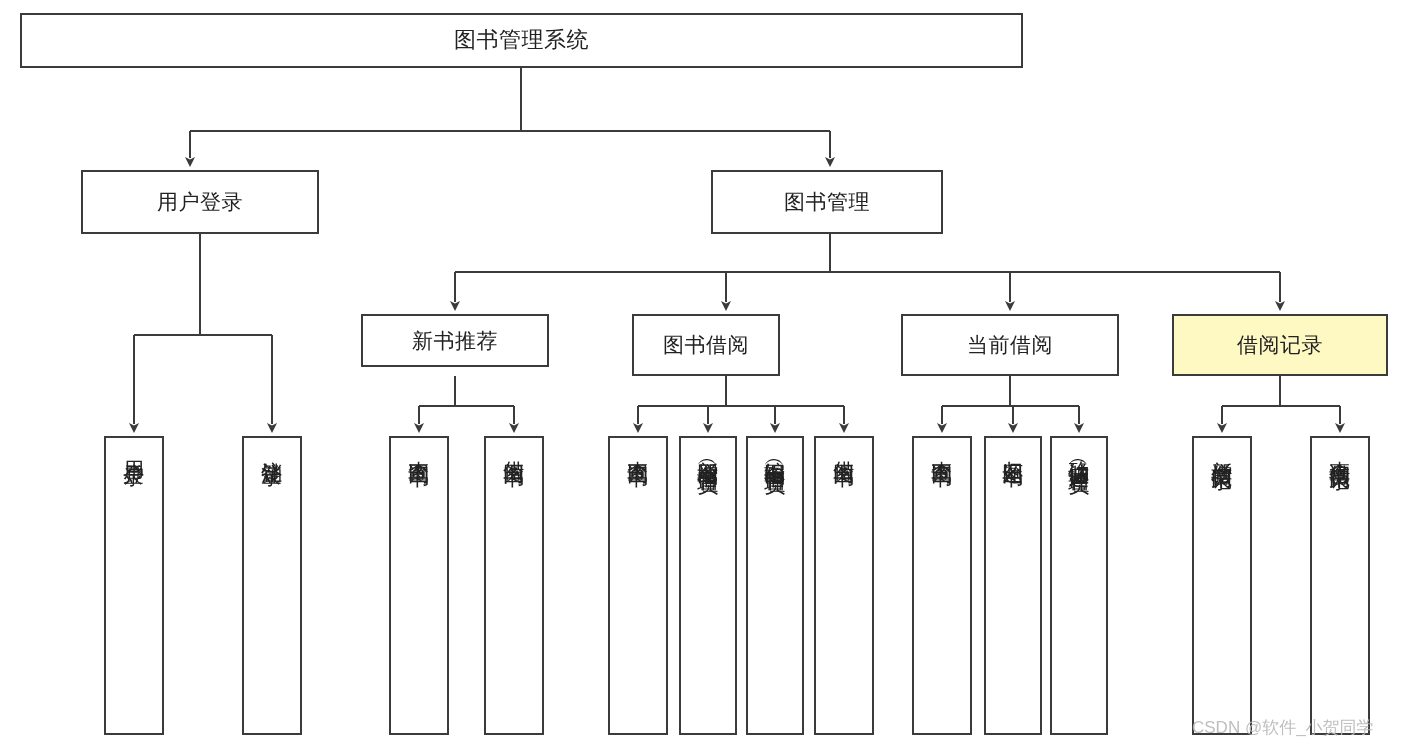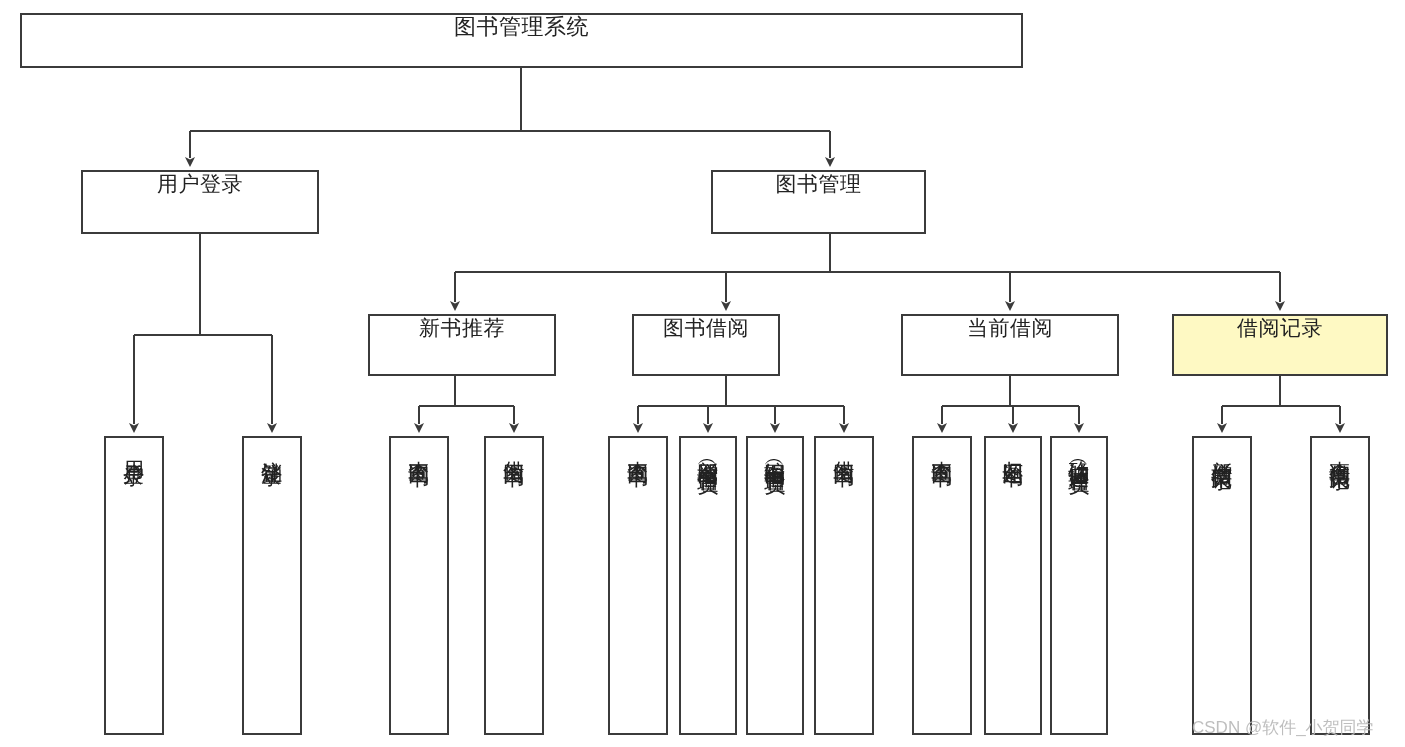--- a/index.html
+++ b/index.html
@@ -24,20 +24,21 @@
     width: 1405px;
     height: 747px;
     pointer-events: none;
   }
   .node {
     position: absolute;
     box-sizing: border-box;
     background: #ffffff;
     border: 2px solid #3b3b3b;
     display: flex;
+    align-items: center;
     justify-content: center;
     color: #222222;
     line-height: 1.12;
     text-align: center;
   }
   .node .label {
     display: block;
     width: 100%;
   }
   .node.horiz .label {
@@ -124,25 +125,25 @@
     </g>
   </svg>
 
   <div class="node horiz root" style="left: 20px; top: 13px; width: 1003px; height: 55px; border-color: rgb(59, 59, 59); background: rgb(255, 255, 255); color: rgb(34, 34, 34);">
     <span class="label">图书管理系统</span>
   </div>
 
   <div class="node horiz" style="left: 81px; top: 170px; width: 238px; height: 64px; border-color: rgb(59, 59, 59); background: rgb(255, 255, 255); color: rgb(34, 34, 34);">
     <span class="label">用户登录</span>
   </div>
-  <div class="node horiz" style="left: 711px; top: 170px; width: 215px; height: 64px; border-color: rgb(59, 59, 59); background: rgb(255, 255, 255); color: rgb(34, 34, 34);">
+  <div class="node horiz" style="left: 711px; top: 170px; width: 232px; height: 64px; border-color: rgb(59, 59, 59); background: rgb(255, 255, 255); color: rgb(34, 34, 34);">
     <span class="label">图书管理</span>
   </div>
 
-  <div class="node horiz" style="left: 361px; top: 314px; width: 188px; height: 62px; border-color: rgb(59, 59, 59); background: rgb(255, 255, 255); color: rgb(34, 34, 34); margin-left: 7px;">
+  <div class="node horiz" style="left: 361px; top: 314px; width: 188px; height: 53px; border-color: rgb(59, 59, 59); background: rgb(255, 255, 255); color: rgb(34, 34, 34);">
     <span class="label">新书推荐</span>
   </div>
   <div class="node horiz" style="left: 632px; top: 314px; width: 148px; height: 62px; border-color: rgb(59, 59, 59); background: rgb(255, 255, 255); color: rgb(34, 34, 34);">
     <span class="label">图书借阅</span>
   </div>
   <div class="node horiz" style="left: 901px; top: 314px; width: 218px; height: 62px; border-color: rgb(59, 59, 59); background: rgb(255, 255, 255); color: rgb(34, 34, 34);">
     <span class="label">当前借阅</span>
   </div>
   <div class="node horiz" style="left: 1172px; top: 314px; width: 216px; height: 62px; border-color: rgb(59, 59, 59); background: #fef9c3; color: rgb(34, 34, 34);">
     <span class="label">借阅记录</span>

